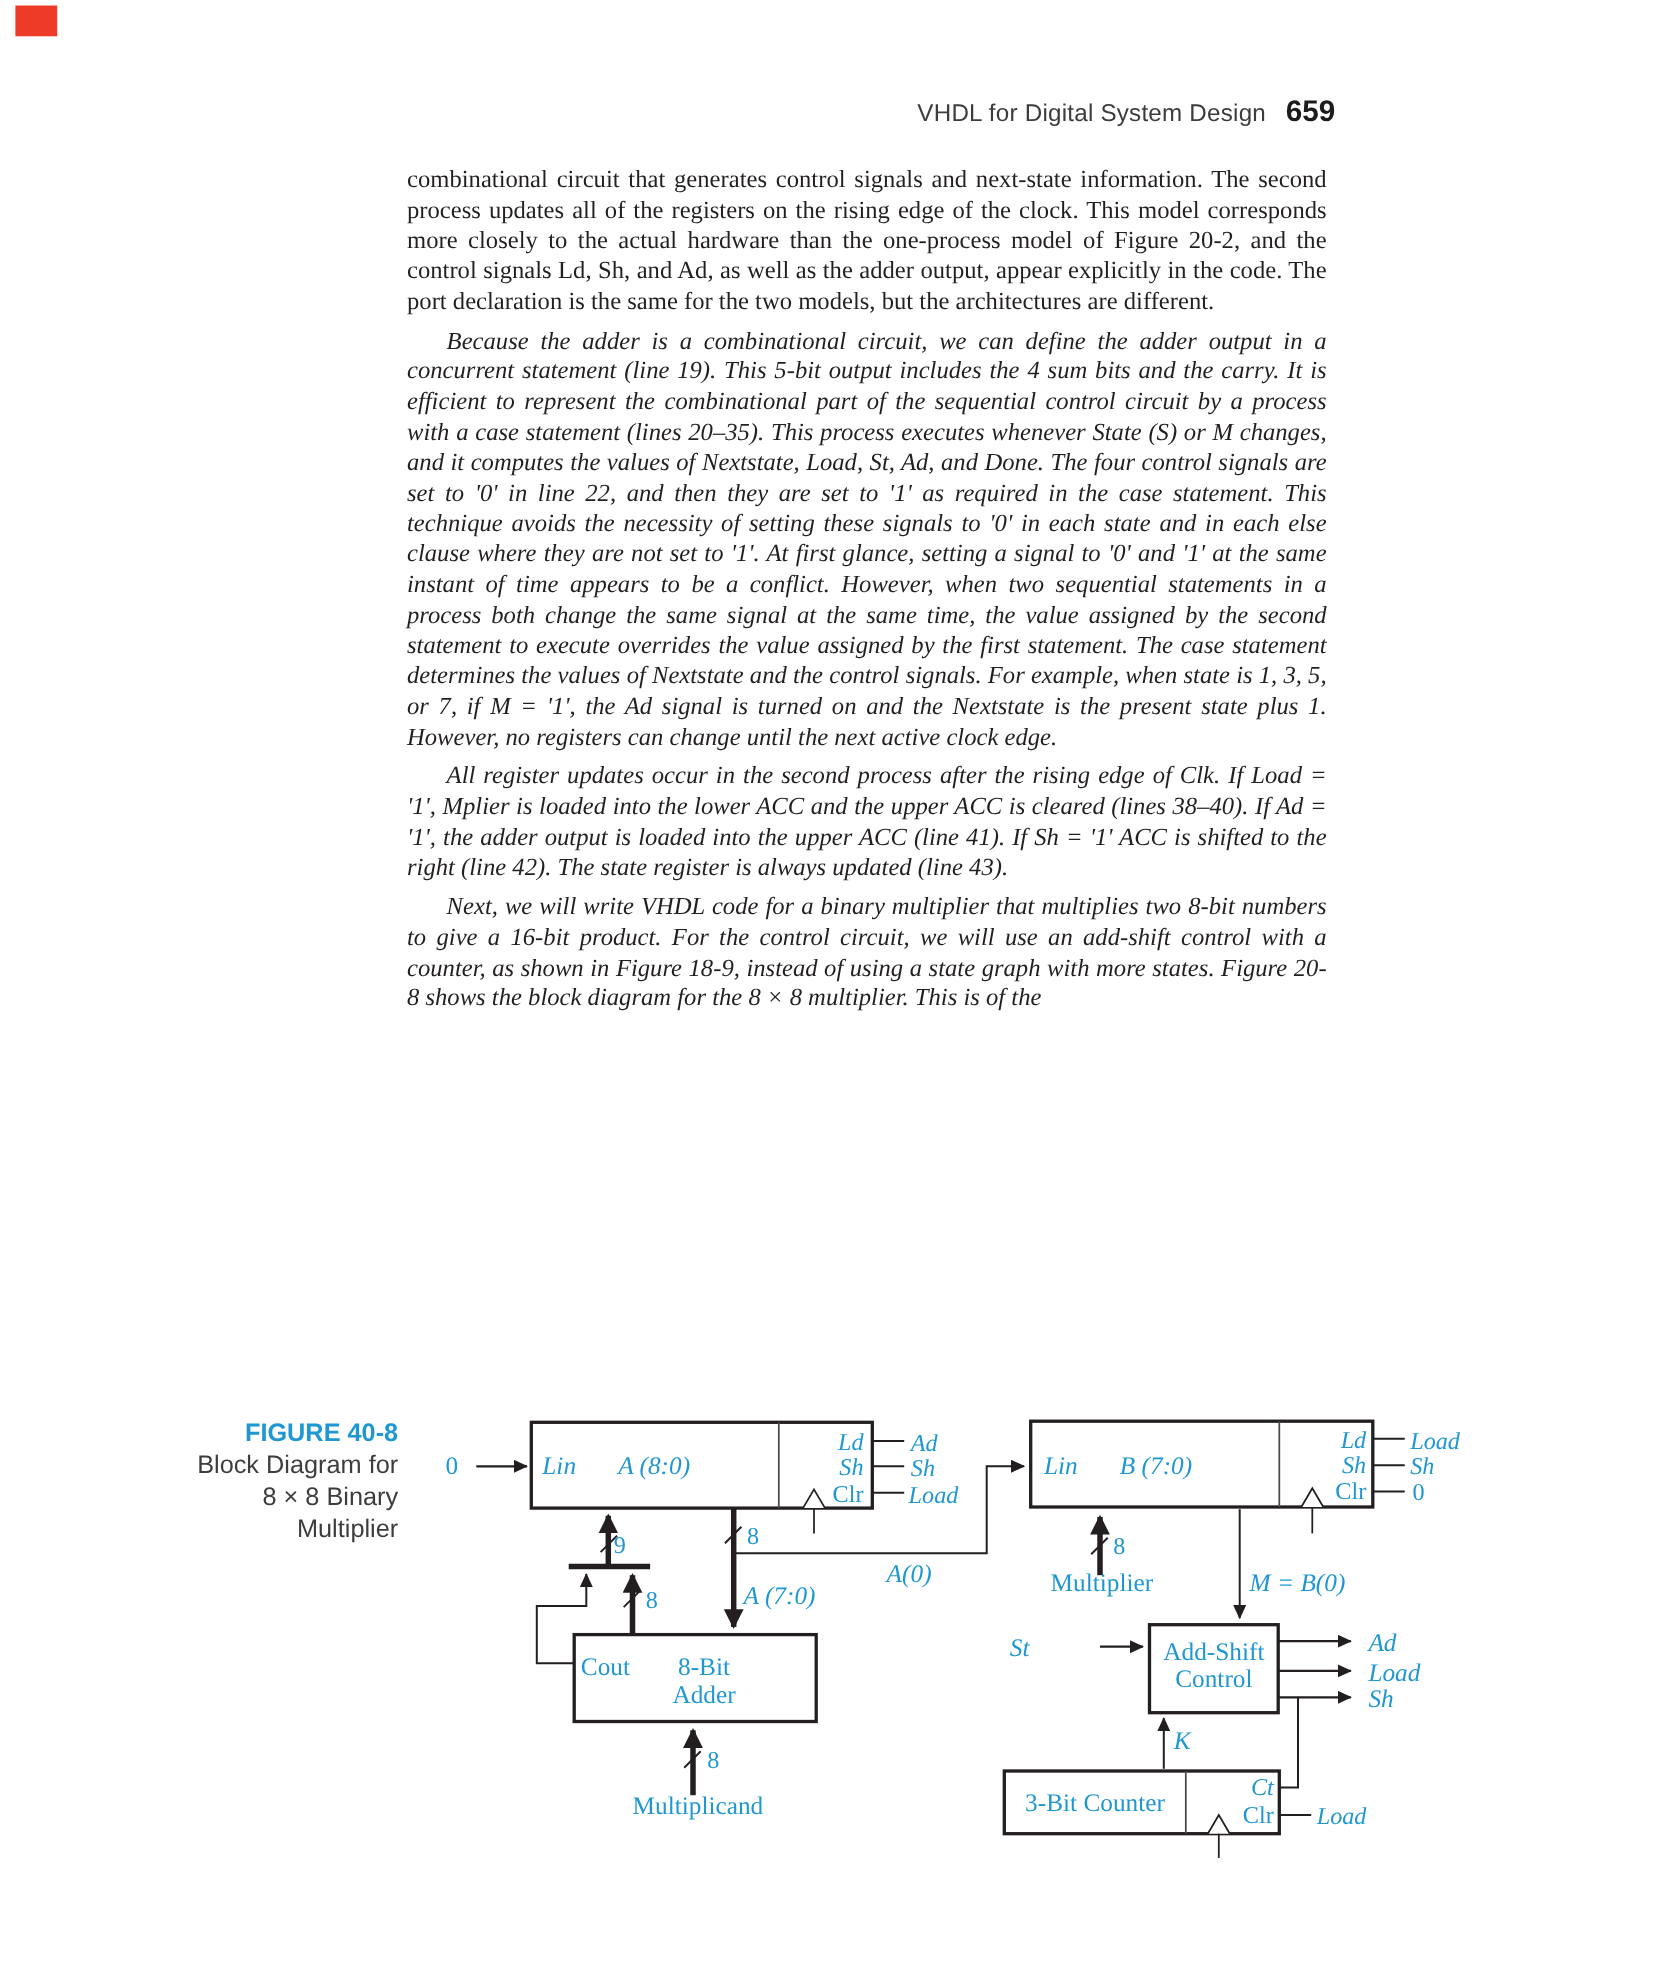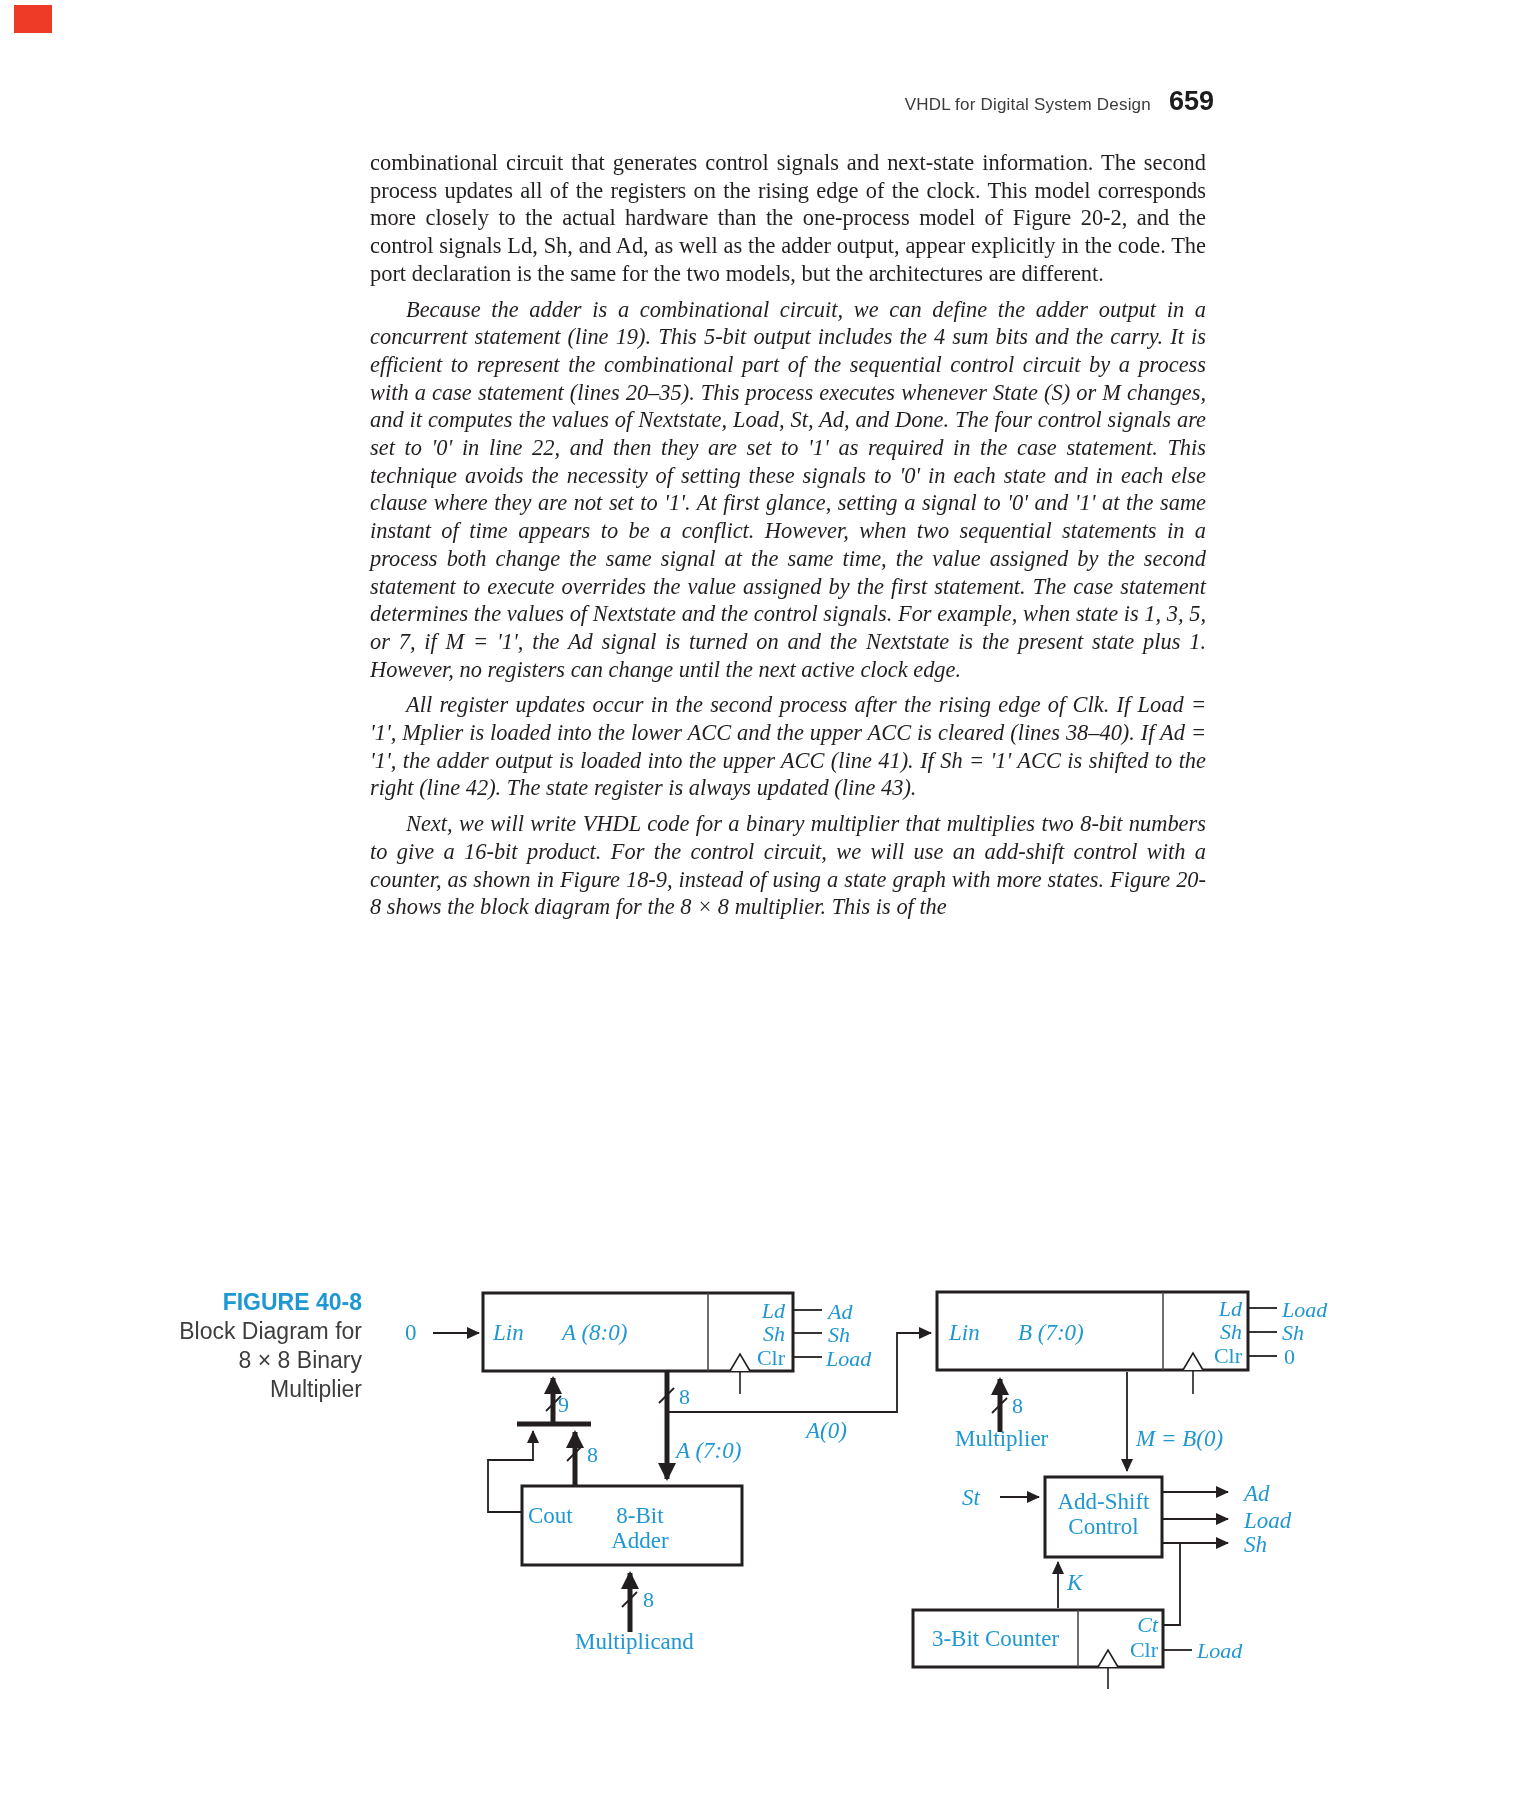--- a/index.html
+++ b/index.html
@@ -6,21 +6,21 @@
     --blue:#1e97d3;
     --ink:#231f20;
     --gray:#3d3d3d;
   }
   html,body{margin:0;padding:0;background:#ffffff;}
   .page{position:relative;width:1526px;height:1800px;background:#ffffff;overflow:hidden;
         font-family:"Liberation Serif",serif;color:var(--ink);}
   .corner-marker{position:absolute;left:14px;top:5px;width:38px;height:28px;background:#ee3b27;}
   .running-head{position:absolute;left:362px;top:86px;width:852px;text-align:right;
         font-family:"Liberation Sans",sans-serif;white-space:nowrap;}
-  .running-head .rh-title{font-size:17px;color:#3c3c3c;letter-spacing:.2px;}
+  .running-head .rh-title{font-size:22px;color:#3c3c3c;letter-spacing:.2px;}
   .running-head .rh-page{font-size:27px;font-weight:bold;color:#1c1c1c;margin-left:18px;}
   .body-text{position:absolute;left:362px;top:141px;width:852px;
         font-size:22.4px;line-height:27.7px;text-align:justify;color:var(--ink);}
   .body-text p{margin:8px;}
   .body-text p.indent{text-indent:36px;font-style:italic;}
   .fig-caption{position:absolute;left:140px;top:1288px;width:222px;text-align:right;
         font-family:"Liberation Sans",sans-serif;font-size:23px;line-height:29px;}
   .fig-caption .fig-label{color:var(--blue);font-weight:bold;display:block;}
   .fig-caption .cap-line{color:var(--gray);display:block;}
   .diagram{position:absolute;left:0;top:0;width:1526px;height:1800px;}
@@ -148,21 +148,21 @@
     <span class="dl it" style="left:1136px;top:1427px;">M = B(0)</span>
     <span class="dl" style="left:955px;top:1427px;">Multiplier</span>
     <span class="dl" style="left:575px;top:1630px;">Multiplicand</span>
 
     <span class="dl" style="left:528px;top:1504px;">Cout</span>
     <span class="dl ctr" style="left:555px;top:1504px;width:170px;">8-Bit</span>
     <span class="dl ctr" style="left:555px;top:1529px;width:170px;text-align:center;">Adder</span>
 
     <span class="dl ctr" style="left:1045px;top:1490px;width:117px;">Add-Shift</span>
     <span class="dl ctr" style="left:1045px;top:1515px;width:117px;">Control</span>
-    <span class="dl it" style="left:962px;top:1486px;font-style:italic;">St</span>
+    <span class="dl it" style="left:918px;top:1486px;font-style:italic;">St</span>
     <span class="dl it" style="left:1067px;top:1571px;">K</span>
     <span class="dl it" style="left:1244px;top:1482px;">Ad</span>
     <span class="dl it" style="left:1244px;top:1509px;">Load</span>
     <span class="dl it" style="left:1244px;top:1533px;">Sh</span>
 
     <span class="dl ctr" style="left:913px;top:1627px;width:165px;">3-Bit Counter</span>
     <span class="dl it small rt" style="left:1108px;top:1614px;width:50px;">Ct</span>
     <span class="dl small rt" style="left:1108px;top:1639px;width:50px;">Clr</span>
     <span class="dl it small" style="left:1197px;top:1640px;">Load</span>
   </div>

